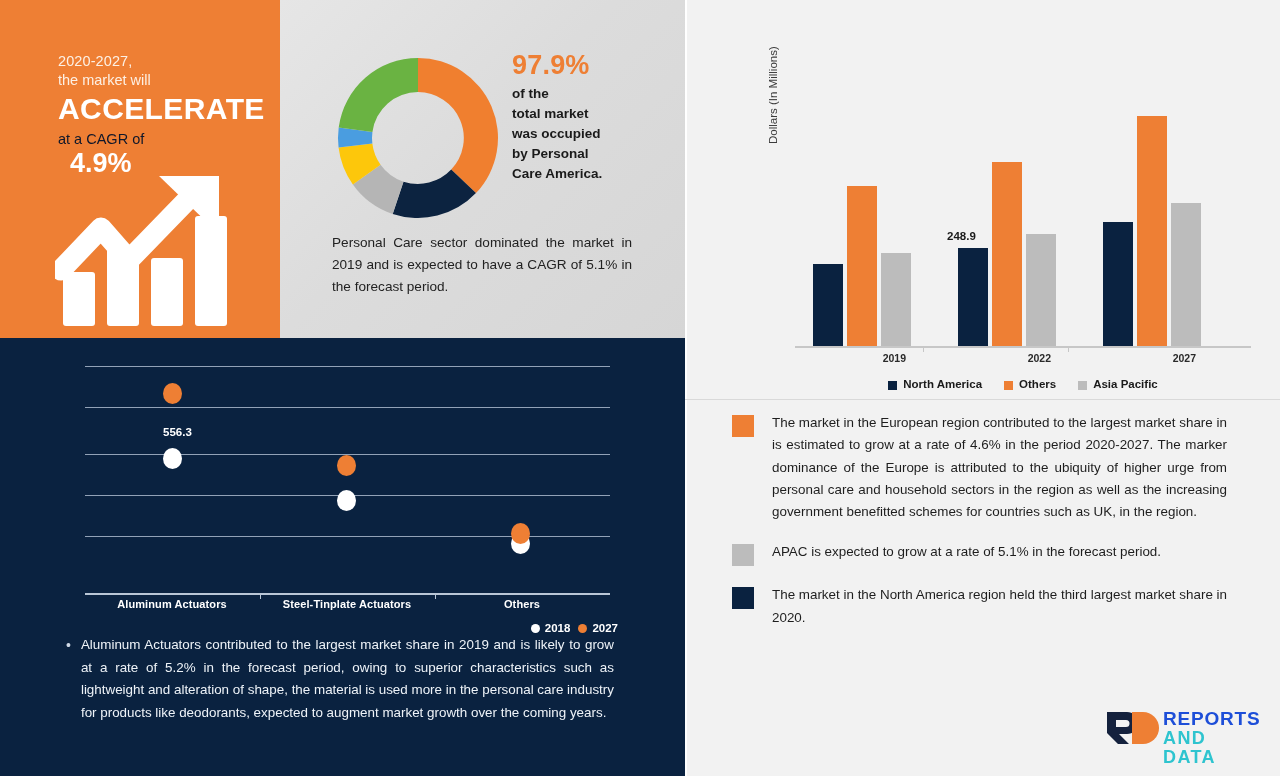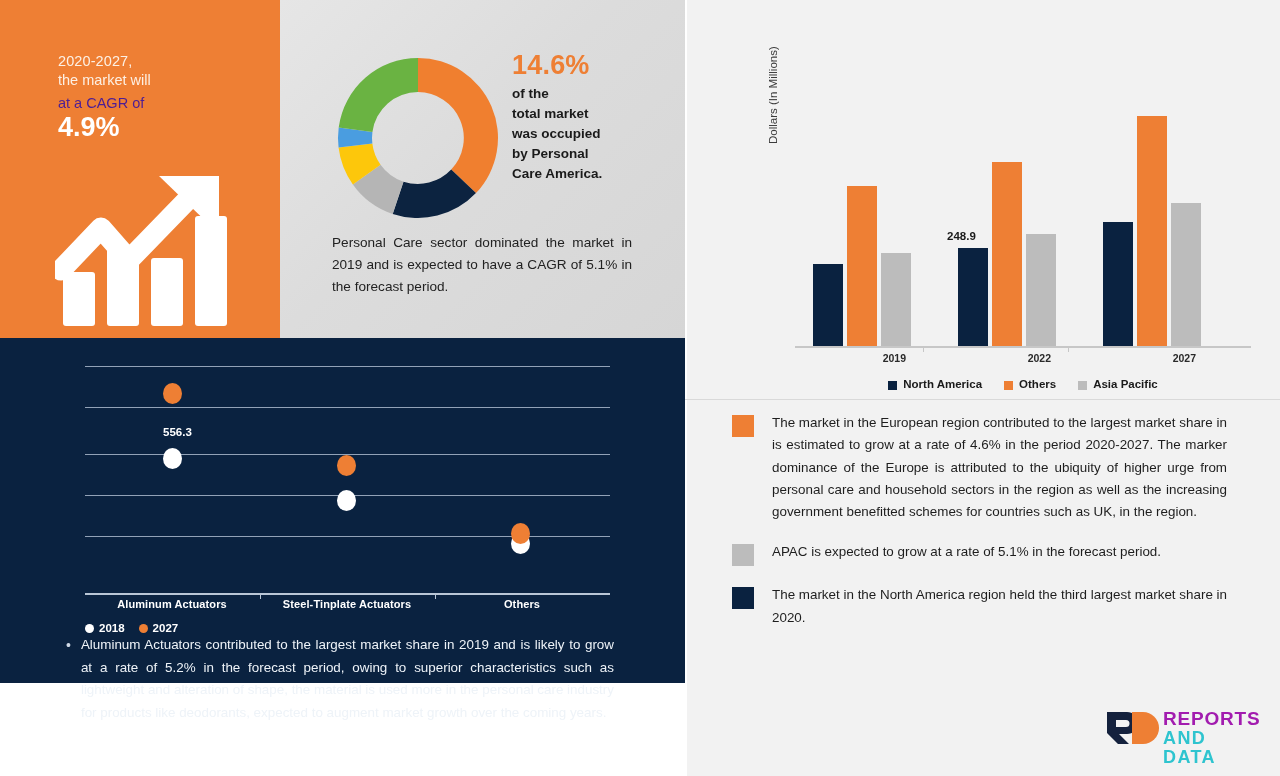--- a/index.html
+++ b/index.html
@@ -17,61 +17,61 @@
     position:absolute; left:0; top:0; width:280px; height:338px;
     background:#ee7f34; color:#ffffff;
   }
   .acc-inner { position:absolute; left:58px; top:52px; right:10px; }
   .acc-line1 { font-size:14.5px; line-height:19px; color:#fdf0e4; font-weight:400; letter-spacing:.1px;}
   .acc-line2 { font-size:14.5px; line-height:19px; color:#fdf0e4; font-weight:400; }
   .acc-big {
     font-size:30px; font-weight:700; letter-spacing:.4px;
     line-height:34px; margin-top:2px; color:#ffffff;
   }
-  .acc-line3 { font-size:14.5px; line-height:20px; color:#4c1d95; margin-top:3px; }
-  .acc-cagr { font-size:27px; font-weight:700; line-height:30px; color:#ffffff; margin-top:-1px;}
+  .acc-line3 { font-size:14.5px; line-height:20px; color:#0f172a; margin-top:3px; }
+  .acc-cagr { font-size:27px; font-weight:700; line-height:30px; color:#ffffff; margin-top:-1px;margin-left:12px;}
 
   .growth-icon { position:absolute; left:55px; top:170px; width:190px; height:160px; }
 
   
   .panel-donut {
     position:absolute; left:280px; top:0; width:405px; height:338px;
     background:linear-gradient(135deg,#e6e6e6 0%, #dcdcdc 45%, #d6d6d6 100%);
   }
   .donut-wrap { position:absolute; left:48px; top:48px; width:180px; height:180px; }
   .donut-stat { position:absolute; left:232px; top:50px; width:160px; }
   .stat-pct { font-size:27px; font-weight:700; color:#ee7f34; line-height:30px; letter-spacing:.2px;}
   .stat-text { font-size:13.5px; font-weight:700; color:#1a1a1a; line-height:20px; margin-top:4px; }
   .donut-note {
     position:absolute; left:52px; top:232px; width:300px;
     font-size:13.6px; line-height:22px; color:#222; text-align:justify;
   }
 
   
   .panel-navy {
-    position:absolute; left:0; top:338px; width:685px; height:345px;
+    position:absolute; left:0; top:338px; width:685px; height:438px;
     background:#0a2240;
   }
   .dotplot { position:absolute; left:85px; top:22px; width:525px; height:235px; }
   .gridline { position:absolute; left:0; width:525px; height:1px; background:#aab9cc; opacity:.85;}
   .axisline { position:absolute; left:0; top:233px; width:525px; height:1.5px; background:#b9c6d6;}
   .tick { position:absolute; width:1px; height:6px; background:#b9c6d6; top:233px;}
   .dot { position:absolute; width:19px; height:21px; border-radius:50%; }
   .dot.orange { background:#ee7f34; }
   .dot.white  { background:#ffffff; }
   .dotlabel {
     position:absolute; font-size:11.5px; font-weight:700; color:#ffffff;
   }
   .catlabel {
     position:absolute; top:238px; font-size:11px; font-weight:700;
     color:#ffffff; text-align:center; width:160px; letter-spacing:.1px;
   }
   .navy-legend {
-    position:absolute; left:0; top:262px; width:525px;
-    display:flex; justify-content:flex-start; align-items:center; gap:14px;
+    position:absolute; left:8px; top:262px; width:525px;
+    display:flex; justify-content:flex-end; align-items:center; gap:8px;
   }
   .lg-item { display:flex; align-items:center; gap:5px; font-size:11.5px; font-weight:700; color:#fff;}
   .lg-dot { width:9px; height:9px; border-radius:50%; display:inline-block;}
 
   .navy-bullet {
     position:absolute; left:66px; top:296px; width:548px;
     display:flex; gap:10px;
   }
   .navy-bullet .bullet-mark { color:#cfd9e6; font-size:14px; line-height:22px; }
   .navy-bullet .bullet-text {
@@ -115,32 +115,33 @@
 
   .notes { position:absolute; left:732px; top:412px; width:495px; }
   .note-row { display:flex; gap:18px; margin-bottom:18px; }
   .note-chip { flex:0 0 auto; width:22px; height:22px; margin-top:3px; }
   .note-text { font-size:13.4px; line-height:22.3px; color:#1e1e1e; text-align:justify; }
 
   
   .logo { position:absolute; left:1105px; top:708px; width:150px; height:46px; }
   .logo-rd { position:absolute; left:0; top:2px; }
   .logo-txt { position:absolute; left:58px; top:1px; }
-  .logo-reports { font-size:19px; font-weight:700; color:#a21caf; letter-spacing:.8px; line-height:20px;}
+  .logo-reports { font-size:19px; font-weight:700; color:#1d4ed8; letter-spacing:.8px; line-height:20px;}
   .logo-and { font-size:18px; font-weight:700; color:#2ec4cf; letter-spacing:1.4px; line-height:19px;}
 </style>
 </head>
 <body>
 
 <div class="page">
 
   <div class="panel-accelerate">
     <div class="acc-inner">
       <div class="acc-line1">2020-2027,</div>
       <div class="acc-line2">the market will</div>
+      <div class="acc-big">ACCELERATE</div>
       <div class="acc-line3">at a CAGR of</div>
       <div class="acc-cagr">4.9%</div>
     </div>
 
     <svg class="growth-icon" viewBox="0 0 190 160">
       <rect x="8" y="102" width="32" height="54" rx="3" fill="#ffffff"></rect>
       <rect x="52" y="78" width="32" height="78" rx="3" fill="#ffffff"></rect>
       <rect x="96" y="88" width="32" height="68" rx="3" fill="#ffffff"></rect>
       <rect x="140" y="46" width="32" height="110" rx="3" fill="#ffffff"></rect>
       <path d="M6 100 L46 58 L74 90 L140 22" stroke="#ffffff" stroke-width="21" fill="none" stroke-linecap="round" stroke-linejoin="round"></path>
@@ -162,21 +163,21 @@
           <path d="M-65.13,46.41 A80,80 0 0,1 -79.43,9.48 L-45.67,5.45 A46,46 0 0,0 -37.45,26.69 Z" fill="#fdc70b"></path>
 
           <path d="M-79.43,9.48 A80,80 0 0,1 -79.29,-10.62 L-45.59,-6.11 A46,46 0 0,0 -45.67,5.45 Z" fill="#4a9de0"></path>
 
           <path d="M-79.29,-10.62 A80,80 0 0,1 0,-80 L0,-46 A46,46 0 0,0 -45.59,-6.11 Z" fill="#6ab342"></path>
         </g>
       </svg>
     </div>
 
     <div class="donut-stat">
-      <div class="stat-pct">14.6%</div>
+      <div class="stat-pct">97.9%</div>
       <div class="stat-text">
         <div>of the</div>
         <div>total market</div>
         <div>was occupied</div>
         <div>by Personal</div>
         <div>Care America.</div>
       </div>
     </div>
 
     <div class="donut-note">Personal Care sector dominated the market in 2019 and is expected to have a CAGR of 5.1% in the forecast period.</div>

